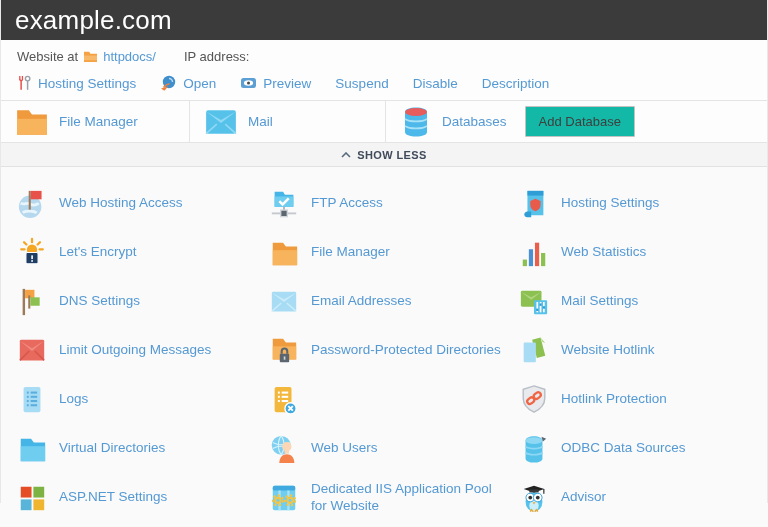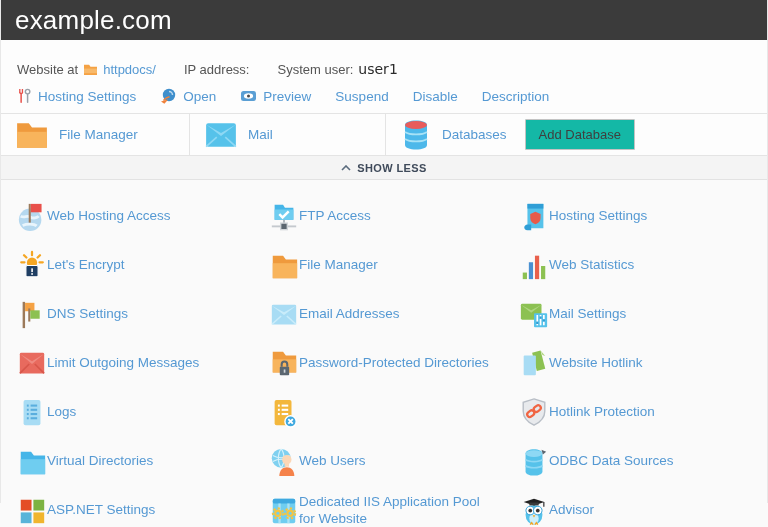--- a/index.html
+++ b/index.html
@@ -6,21 +6,21 @@
   html,body { width:768px; height:527px; overflow:hidden; }
   body { font-family:"Liberation Sans", sans-serif; background:#fafafa; color:#4a4a4a; }
   .page { width:768px; height:503px; background:#fbfbfb; border-left:1px solid #e8e8e8; border-right:1px solid #e8e8e8; }
 
   
   .hdr { height:40px; background:#3b3b3b; display:flex; align-items:center; padding:0 14px; }
   .hdr .domain { color:#fff; font-size:26px; font-weight:400; letter-spacing:.2px; }
 
   
   .info { display:flex; align-items:center; gap:6px; padding:9px 0 4px 16px; font-size:13px; color:#555; background:#fdfdfd; }
-  .info .seg { display:flex; align-items:center; gap:5px; margin-right:22px;margin-top:12px; }
+  .info .seg { display:flex; align-items:center; gap:5px; margin-right:22px; }
   .info .val { font-family:"DejaVu Sans", sans-serif; font-size:14px; color:#2b2b2b; }
   a.lnk { color:#5599d3; text-decoration:none; cursor:pointer; }
 
   
   .actions { display:flex; align-items:center; gap:24px; padding:7px 0 9px 16px; font-size:13.5px; background:#fdfdfd; border-bottom:1px solid #e4e4e4; }
   .act { display:flex; align-items:center; gap:6px; color:#5599d3; cursor:pointer; }
 
   
   .shortcuts { display:flex; height:42px; background:#fdfdfd; border-bottom:1px solid #e4e4e4; }
   .scell { display:flex; align-items:center; gap:10px; padding-left:14px; }
@@ -29,21 +29,21 @@
   .scell.c3 { flex:1; }
   .scell .slabel { font-size:13.5px; color:#5599d3; cursor:pointer; }
   .btn { background:#14b8a6; border:1px solid #c3c3c3; color:#3f3f3f; font-size:13px; padding:7px 13px; border-radius:1px; cursor:pointer; font-family:"Liberation Sans",sans-serif; }
 
   
   .showless { height:24px; background:#f4f4f4; border-bottom:1px solid #e2e2e2; display:flex; align-items:center; justify-content:center; gap:6px; cursor:pointer; }
   .showless span { font-size:11px; font-weight:bold; color:#3f4a5a; letter-spacing:.4px; }
 
   
   .grid { display:grid; grid-template-columns:252px 250px 1fr; padding:12px 0 0 16px; background:#fafafa; }
-  .tool { height:49px; display:flex; align-items:center; padding-right:18px; }
+  .tool { height:49px; display:flex; align-items:center; gap:12px; padding-right:18px; }
   .tool svg { flex:0 0 auto; }
   .tool .tlabel { font-size:13.5px; color:#5599d3; cursor:pointer; line-height:1.25; }
   .icon { display:inline-flex; }
 </style>
 </head>
 <body>
 
 <div class="page">
 
   <div class="hdr">
@@ -56,24 +56,20 @@
       <span class="icon">
         <svg width="15" height="13" viewBox="0 0 32 28">
             <path d="M2 4h11l3 4h14v18H2z" fill="#f5a244"></path>
             <path d="M2 12h28v10H2z" fill="#f8b96a"></path>
           </svg>
       </span>
       <a class="lnk">httpdocs/</a>
     </div>
     <div class="seg">
       <span>IP address:</span>
-    </div>
-    <div class="seg">
-      <span>System user:</span>
-      <span class="val">user1</span>
     </div>
   </div>
 
   <div class="actions">
     <div class="act">
       <span class="icon">
         <svg width="15" height="16" viewBox="0 0 16 17">
             <path d="M3 1v4M5.8 1v4" stroke="#e8504a" stroke-width="1.4" fill="none"></path>
             <path d="M2.9 4.2c0 1.1.7 1.8 1.5 1.8s1.5-.7 1.5-1.8" stroke="#e8504a" stroke-width="1.4" fill="none"></path>
             <rect x="3.6" y="6" width="1.6" height="10" rx=".8" fill="#e8504a"></rect>

